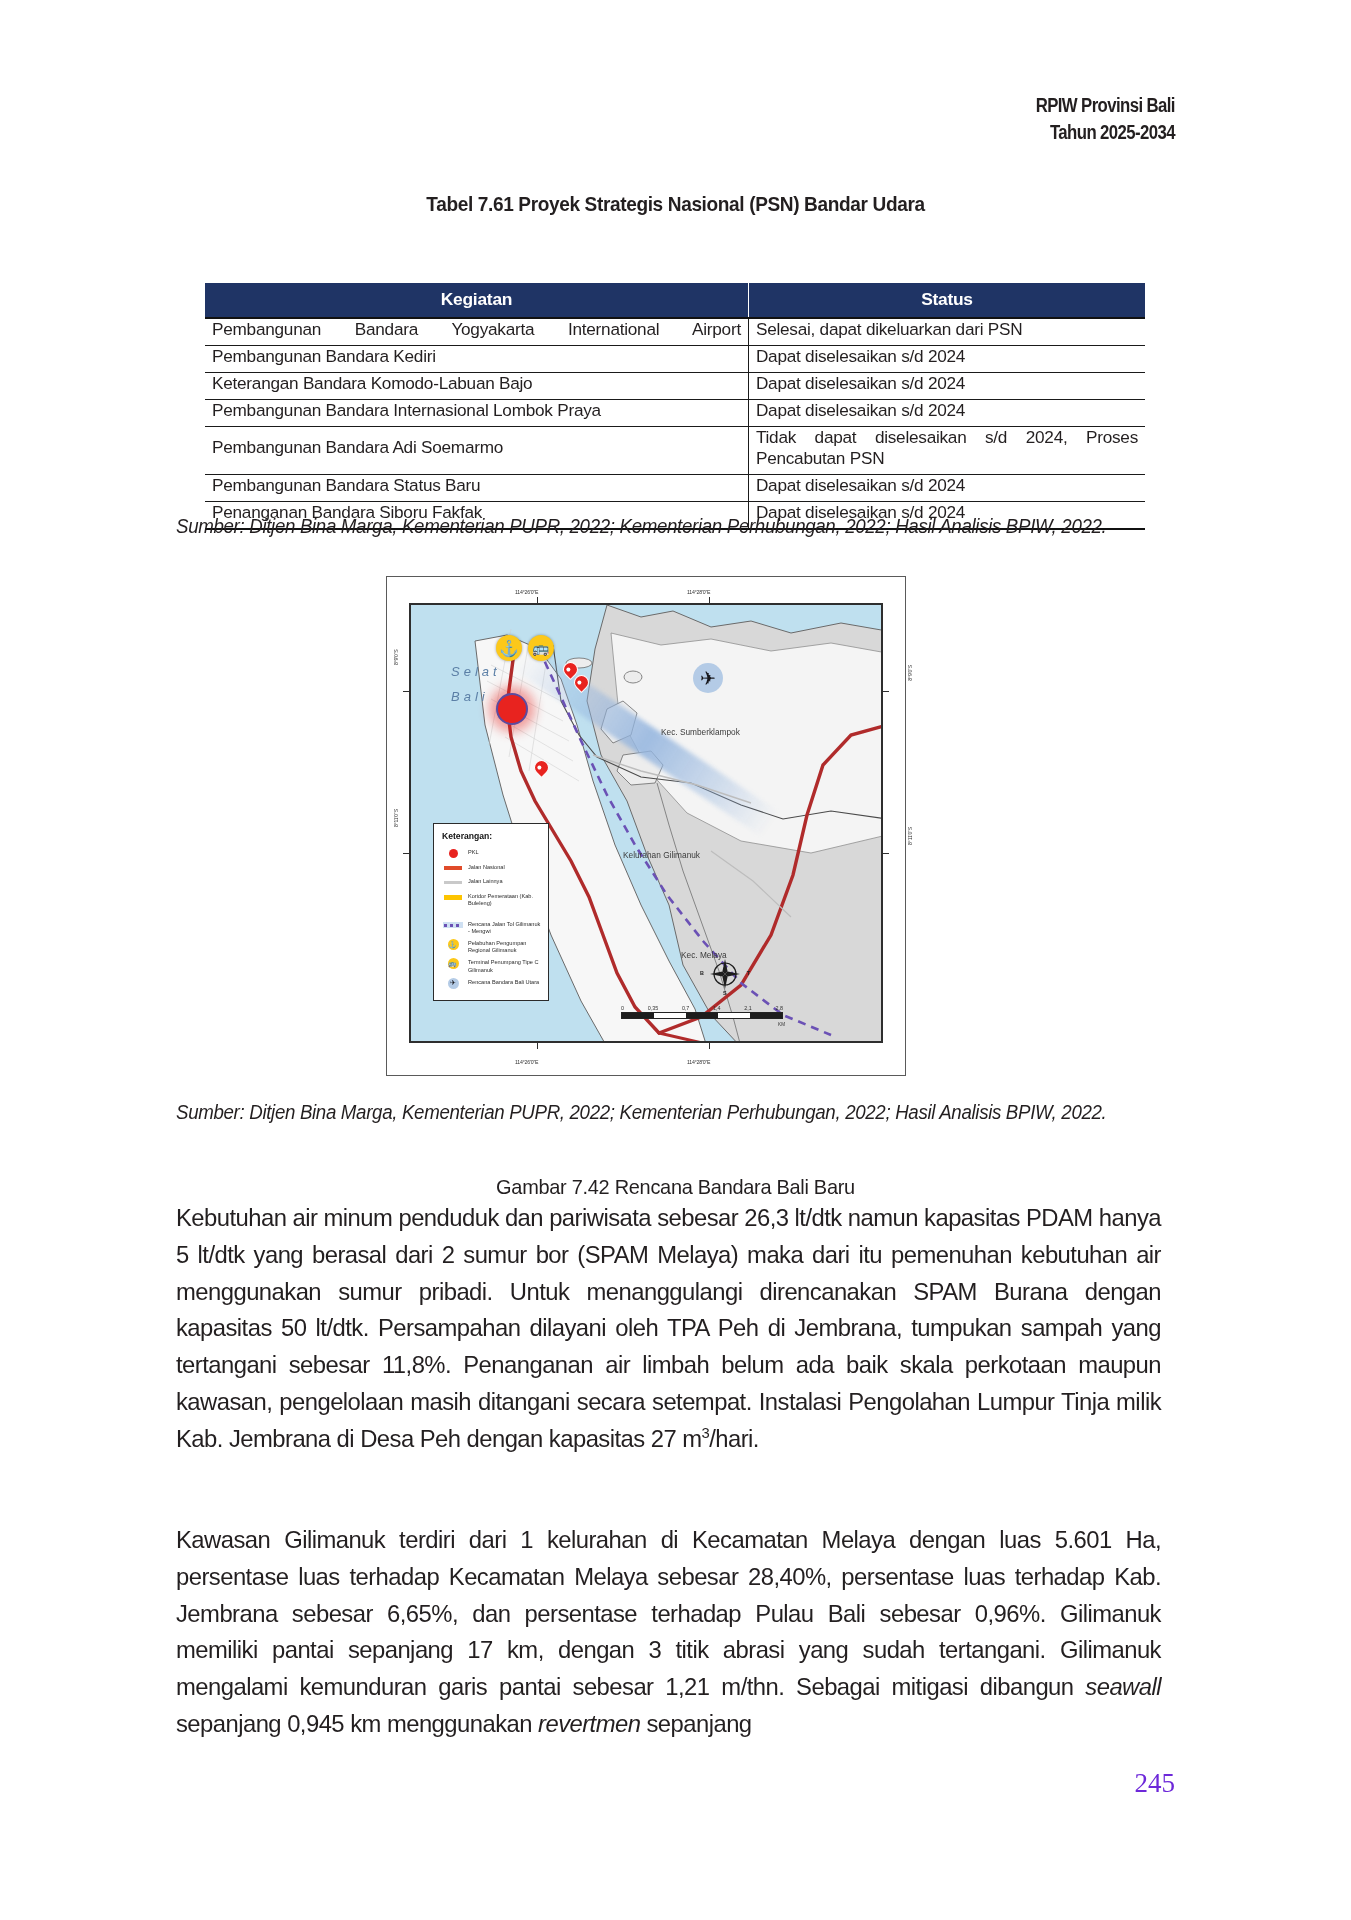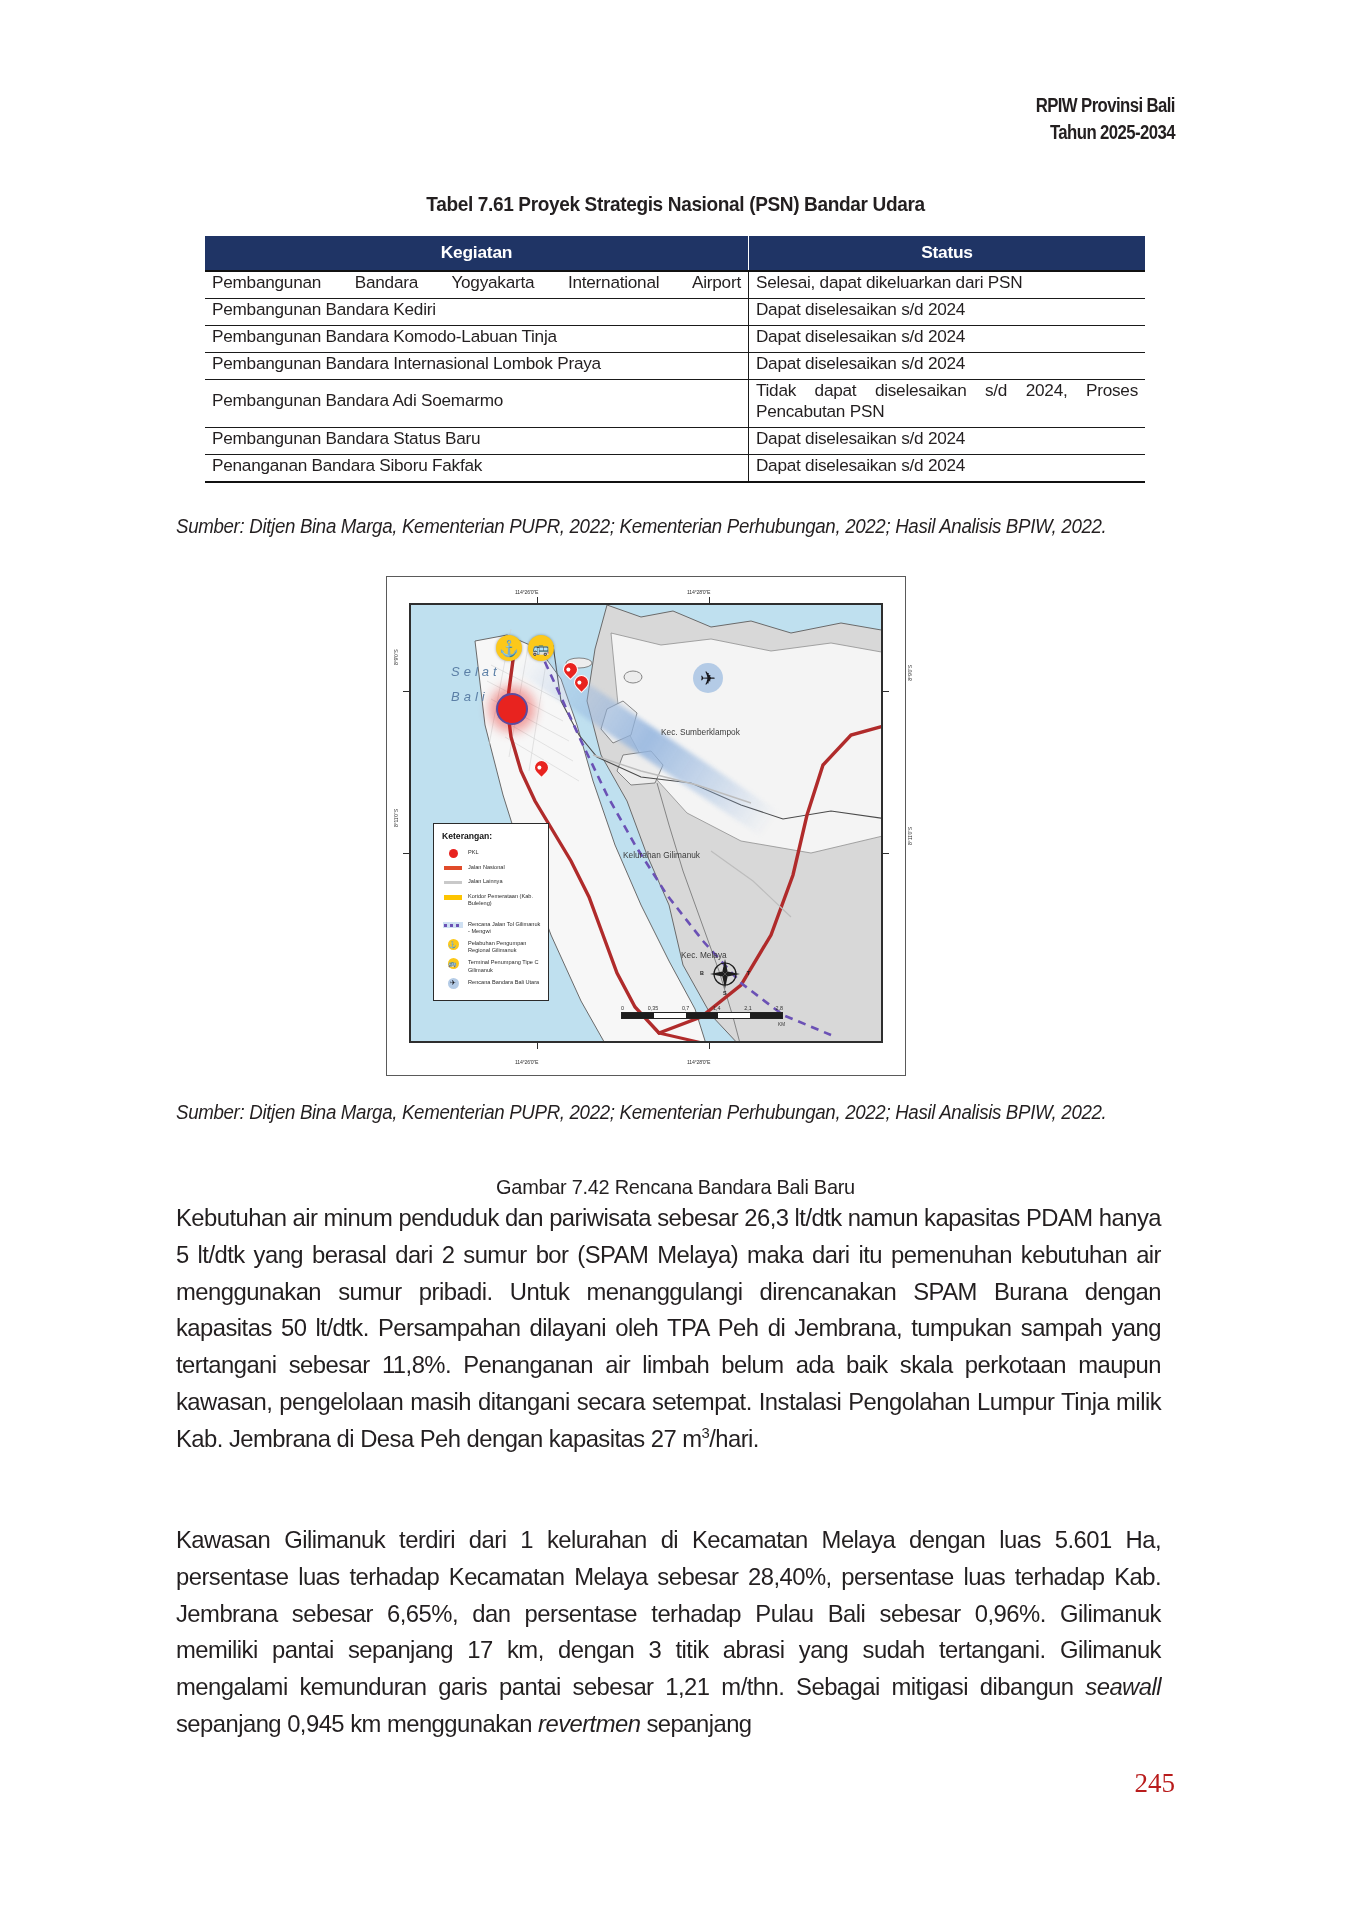--- a/index.html
+++ b/index.html
@@ -49,20 +49,21 @@
     position: absolute;
     top: 236px;
     left: 205px;
     width: 940px;
   }
   table.psn {
     width: 100%;
     border-collapse: collapse;
     font-size: 17.2px;
     letter-spacing: -0.25px;
+    margin-top: 47px;
   }
   table.psn th {
     background: #1f3465;
     color: #ffffff;
     font-size: 17.4px;
     font-weight: bold;
     padding: 6px 4px 7px 4px;
     text-align: center;
     border: none;
   }
@@ -358,21 +359,21 @@
   .body-text i { font-style: italic; }
   sup { font-size: .62em; vertical-align: super; line-height: 0; }
 
   
   .page-number {
     position: absolute;
     top: 1768px;
     right: 176px;
     font-family: "Liberation Serif", serif;
     font-size: 27px;
-    color: #b91c1c;
+    color: #6d28d9;
   }
 </style>
 </head>
 <body>
 
 <div class="page-header">
   <div>RPIW Provinsi Bali</div>
   <div>Tahun 2025-2034</div>
 </div>
 
@@ -389,21 +390,21 @@
     <tbody>
       <tr class="first-body">
         <td class="kegiatan">Pembangunan Bandara Yogyakarta International Airport</td>
         <td class="status">Selesai, dapat dikeluarkan dari PSN</td>
       </tr>
       <tr>
         <td class="kegiatan nojust">Pembangunan Bandara Kediri</td>
         <td class="status">Dapat diselesaikan s/d 2024</td>
       </tr>
       <tr>
-        <td class="kegiatan nojust">Pembangunan Bandara Komodo-Labuan Tinja</td>
+        <td class="kegiatan nojust">Keterangan Bandara Komodo-Labuan Bajo</td>
         <td class="status">Dapat diselesaikan s/d 2024</td>
       </tr>
       <tr>
         <td class="kegiatan nojust">Pembangunan Bandara Internasional Lombok Praya</td>
         <td class="status">Dapat diselesaikan s/d 2024</td>
       </tr>
       <tr>
         <td class="kegiatan nojust">Pembangunan Bandara Adi Soemarmo</td>
         <td class="status just">Tidak dapat diselesaikan s/d 2024, Proses Pencabutan PSN</td>
       </tr>

